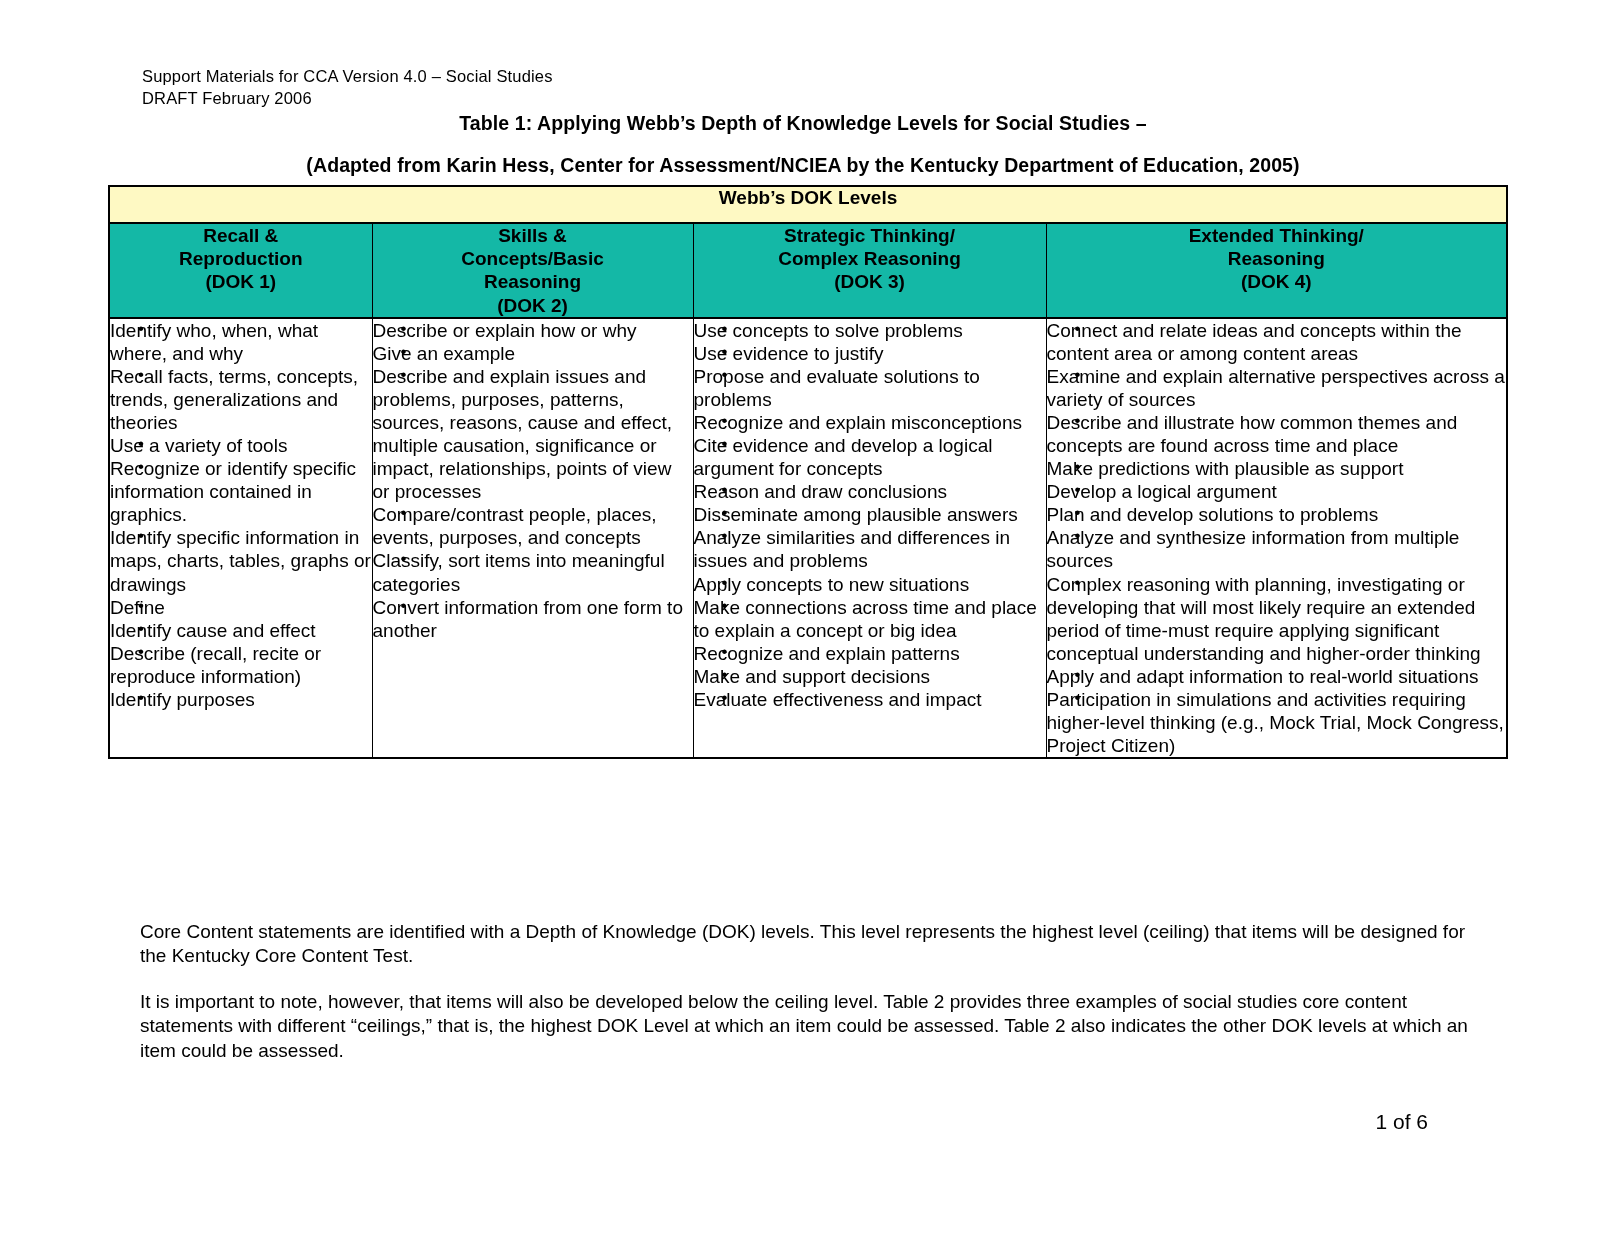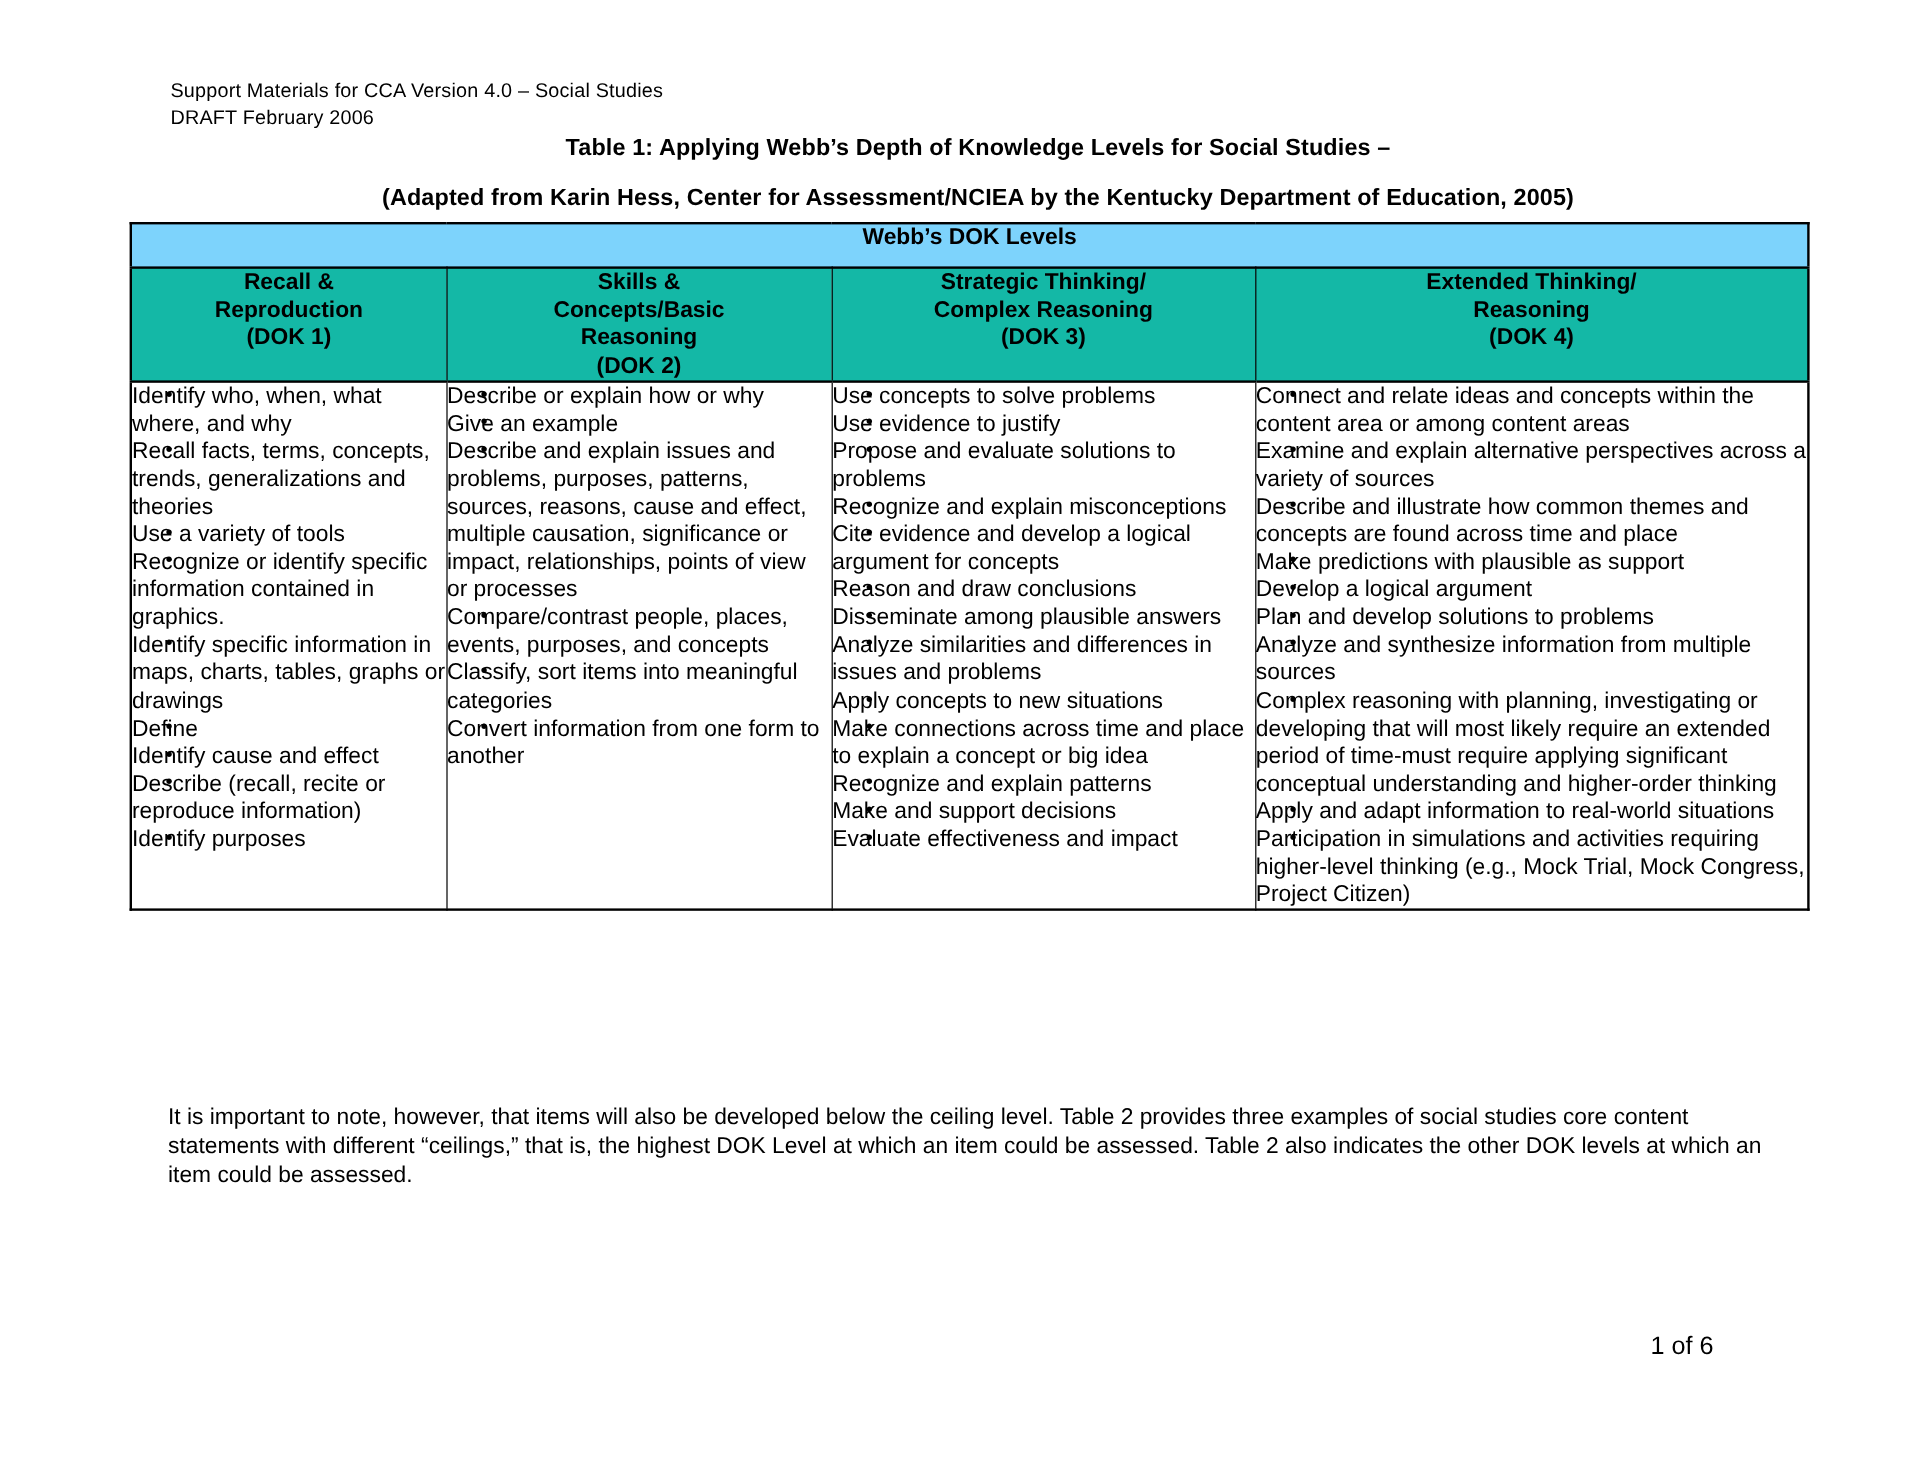--- a/index.html
+++ b/index.html
@@ -31,21 +31,21 @@
     top: 66px;
     font-size: 16.5px;
     line-height: 1.32;
     white-space: nowrap;
   }
   .doc-header div { letter-spacing: 0.01em; }
 
   
   .title-block {
     position: absolute;
-    left: 116px;
+    left: 104px;
     top: 112px;
     width: 1398px;
     text-align: center;
   }
   .title-line-1 {
     font-size: 19.5px;
     font-weight: bold;
     letter-spacing: 0.005em;
   }
   .title-line-2 {
@@ -64,21 +64,21 @@
     border-collapse: collapse;
     table-layout: fixed;
     border: 2px solid #000;
   }
   .dok-table td, .dok-table th {
     border: 1px solid #000;
     vertical-align: top;
     padding: 0;
   }
   .banner-cell {
-    background: #7dd3fc;
+    background: #fef9c3;
     text-align: center;
     font-size: 19px;
     font-weight: bold;
     height: 35px;
     vertical-align: middle;
     border-bottom: 2px solid #000 !important;
   }
   .head-cell {
     background: #14b8a6;
     text-align: center;
@@ -251,18 +251,19 @@
               <li>Complex reasoning with planning, investigating or developing that will most likely require an extended period of time-must require applying significant conceptual understanding and higher-order thinking</li>
               <li>Apply and adapt information to real-world situations</li>
               <li>Participation in simulations and activities requiring higher-level thinking (e.g., Mock Trial, Mock Congress, Project Citizen)</li>
             </ul>
         </td>
       </tr>
     </tbody>
   </table>
 
   <div class="prose">
+    <p>Core Content statements are identified with a Depth of Knowledge (DOK) levels. This level represents the highest level (ceiling) that items will be designed for the Kentucky Core Content Test.</p>
     <p class="last">It is important to note, however, that items will also be developed below the ceiling level. Table 2 provides three examples of social studies core content statements with different “ceilings,” that is, the highest DOK Level at which an item could be assessed. Table 2 also indicates the other DOK levels at which an item could be assessed.</p>
   </div>
 
   <div class="page-number">1 of 6</div>
 
 </div>
 
 </body></html>

